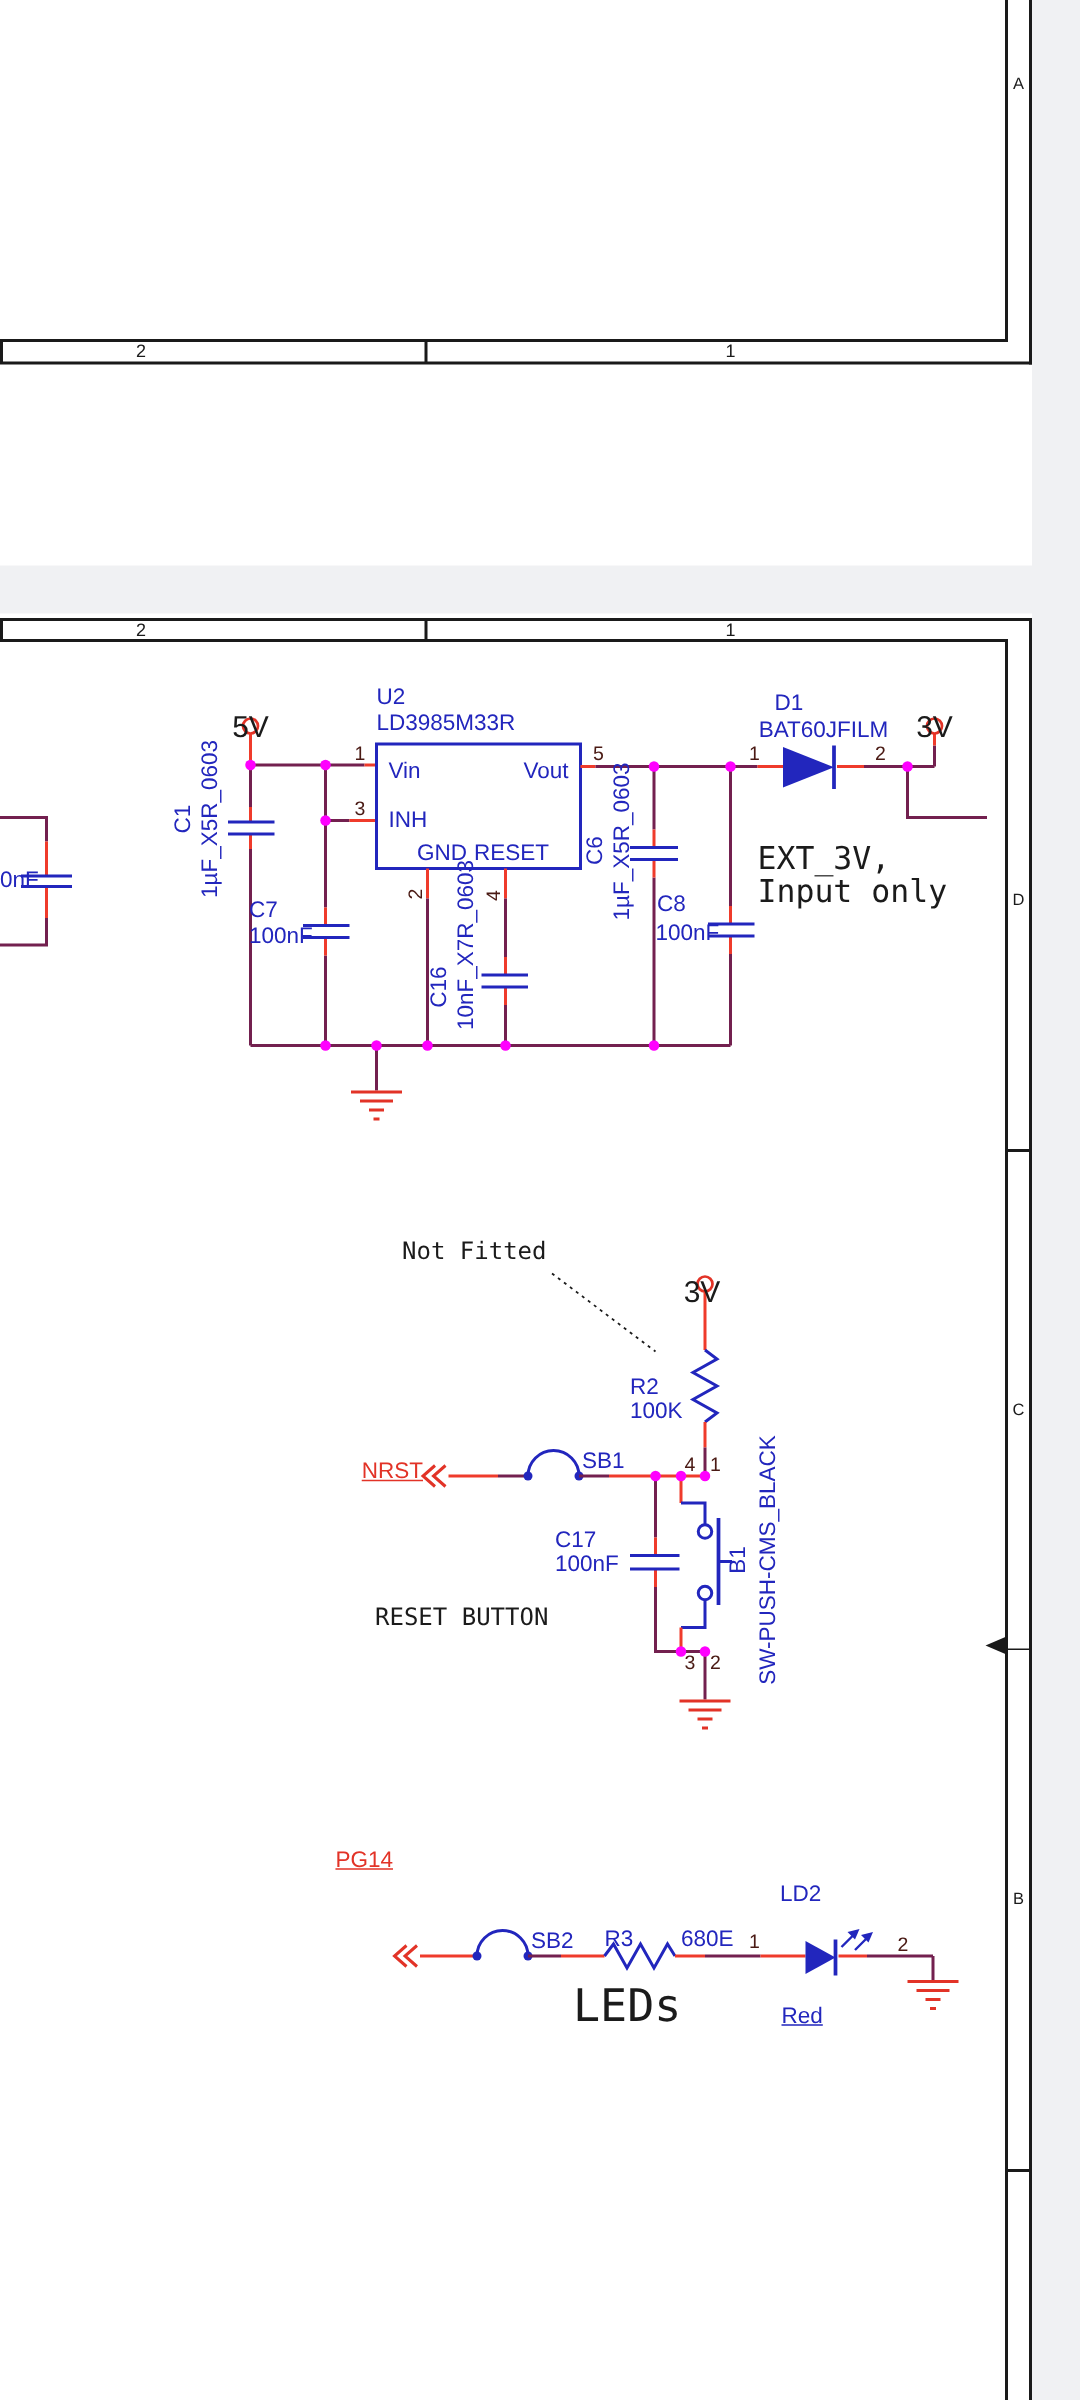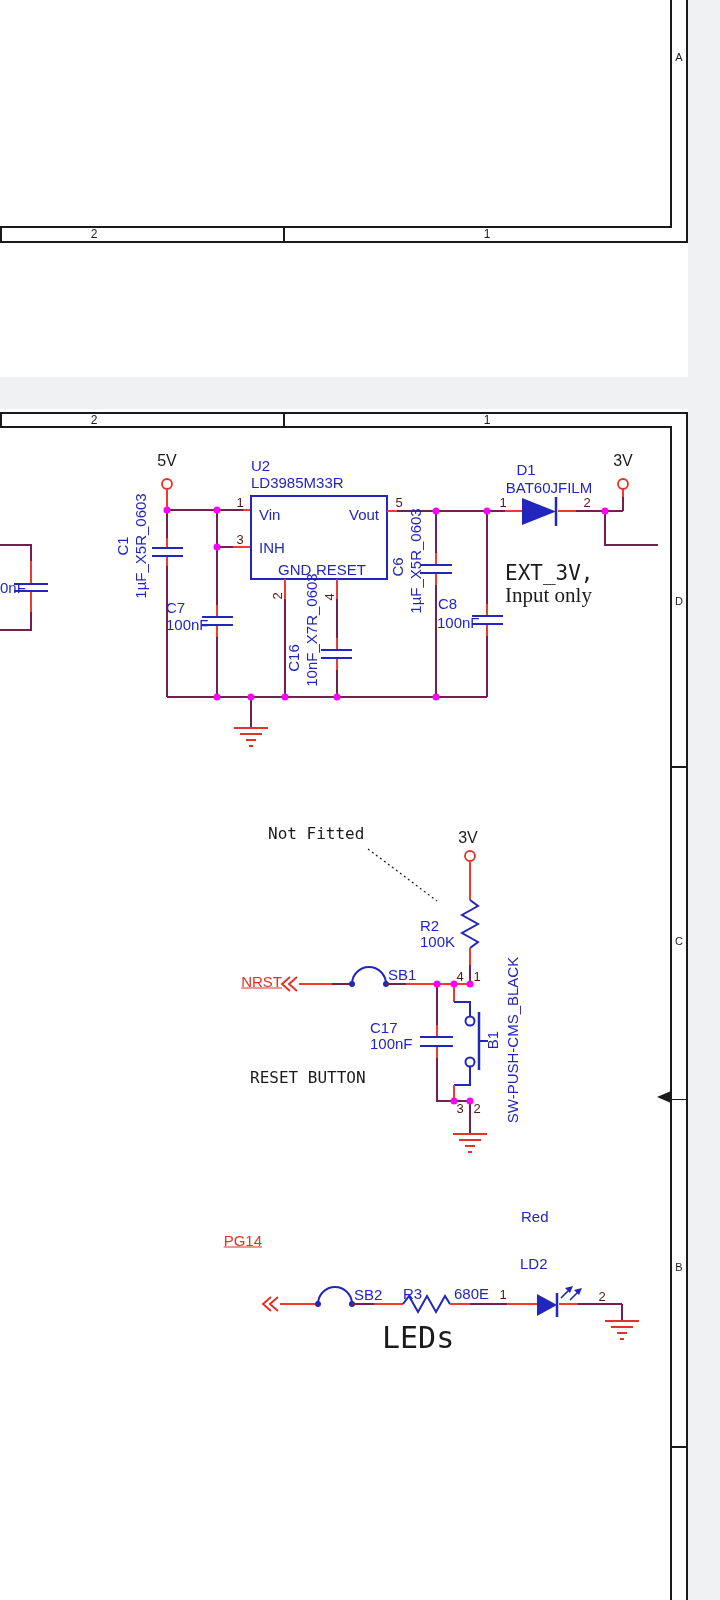--- a/index.html
+++ b/index.html
@@ -10,21 +10,21 @@
   .lbl{position:absolute;white-space:nowrap;line-height:1;}
   .ct{transform:translate(-50%,-50%);}
   .lt{transform:translate(0,-50%);}
   .rt{transform:translate(-100%,-50%);}
   .vt{transform:translate(-50%,-50%) rotate(-90deg);}
   .cb{color:var(--blue,#2226bd);}
   .cr{color:var(--accent_red,#e23327);text-decoration:underline;}
   .ck{color:var(--black,#1b1b1b);}
   .cp{color:var(--pin_number,#4a1a14);}
   .f11{font-size:11px;}.f12{font-size:12px;}.f13{font-size:13px;}
-  .f14{font-size:16px;}.f15{font-size:15px;}
+  .f14{font-size:20px;margin-top:24px;}.f15{font-size:15px;}
   .mono{font-family:"DejaVu Sans Mono",monospace;}
   .f20{font-size:16px;}.f21{font-size:21px;}.f30{font-size:30px;}
   svg{position:absolute;left:0;top:0;}
   .w{stroke:var(--wire,#73204f);stroke-width:2;fill:none;}
   .p{stroke:var(--pin,#ef3b2b);stroke-width:2;fill:none;}
   .b{stroke:var(--blue,#2226bd);stroke-width:2;fill:none;}
   .b25{stroke:var(--blue,#2226bd);stroke-width:2.5;fill:none;}
   .bf{fill:var(--blue,#2226bd);stroke:none;}
   .r{stroke:var(--accent_red,#e23327);stroke-width:2;fill:none;}
   .port{stroke:var(--accent_red,#e23327);stroke-width:1.8;fill:#fff;}
@@ -227,21 +227,21 @@
   <div class="lbl vt cb f15" style="left:415px;top:561px;">1µF_X5R_0603</div>
   <div class="lbl lt cb f15" style="left:438px;top:603px;">C8</div>
   <div class="lbl lt cb f15" style="left:437px;top:622px;">100nF</div>
   <div class="lbl ct cb f15" style="left:526px;top:469px;">D1</div>
   <div class="lbl ct cb f15" style="left:549px;top:487px;">BAT60JFILM</div>
   <div class="lbl ct cp f13" style="left:503px;top:502px;">1</div>
   <div class="lbl ct cp f13" style="left:587px;top:502px;">2</div>
   <div class="lbl ct ck f14" style="left:623px;top:461px;">3V</div>
   <div class="lbl lt cb f15" style="left:0px;top:587px;">0nF</div>
   <div class="lbl lt ck mono f21" style="left:505px;top:573px;">EXT_3V,</div>
-  <div class="lbl lt ck mono f21" style="left:505px;top:595px;font-family:Liberation Serif, serif;">Input only</div>
+  <div class="lbl lt ck mono f21" style="left:505px;top:595px;">Input only</div>
 
   <div class="lbl lt ck mono f20" style="left:268px;top:834px;">Not Fitted</div>
   <div class="lbl ct ck f14" style="left:468px;top:838px;">3V</div>
   <div class="lbl lt cb f15" style="left:420px;top:925px;">R2</div>
   <div class="lbl lt cb f15" style="left:420px;top:941px;">100K</div>
   <div class="lbl rt cr f15" style="left:282px;top:981px;">NRST</div>
   <div class="lbl lt cb f15" style="left:388px;top:974px;">SB1</div>
   <div class="lbl lt cb f15" style="left:370px;top:1027px;">C17</div>
   <div class="lbl lt cb f15" style="left:370px;top:1043px;">100nF</div>
   <div class="lbl vt cb f15" style="left:492px;top:1040px;">B1</div>
@@ -252,16 +252,16 @@
   <div class="lbl ct cp f13" style="left:477px;top:1108px;">2</div>
   <div class="lbl lt ck mono f20" style="left:250px;top:1078px;">RESET BUTTON</div>
 
   <div class="lbl rt cr f15" style="left:262px;top:1240px;">PG14</div>
   <div class="lbl lt cb f15" style="left:354px;top:1294px;">SB2</div>
   <div class="lbl lt cb f15" style="left:403px;top:1293px;">R3</div>
   <div class="lbl lt cb f15" style="left:454px;top:1293px;">680E</div>
   <div class="lbl ct cp f13" style="left:503px;top:1294px;">1</div>
   <div class="lbl ct cp f13" style="left:602px;top:1296px;">2</div>
   <div class="lbl lt cb f15" style="left:520px;top:1263px;">LD2</div>
-  <div class="lbl lt cb f15" style="left:521px;top:1216px;">Red</div>
+  <div class="lbl lt cb f15" style="left:521px;top:1344px;text-decoration:underline;">Red</div>
   <div class="lbl lt ck mono f30" style="left:382px;top:1338px;">LEDs</div>
 
 </div>
 
 </body></html>

